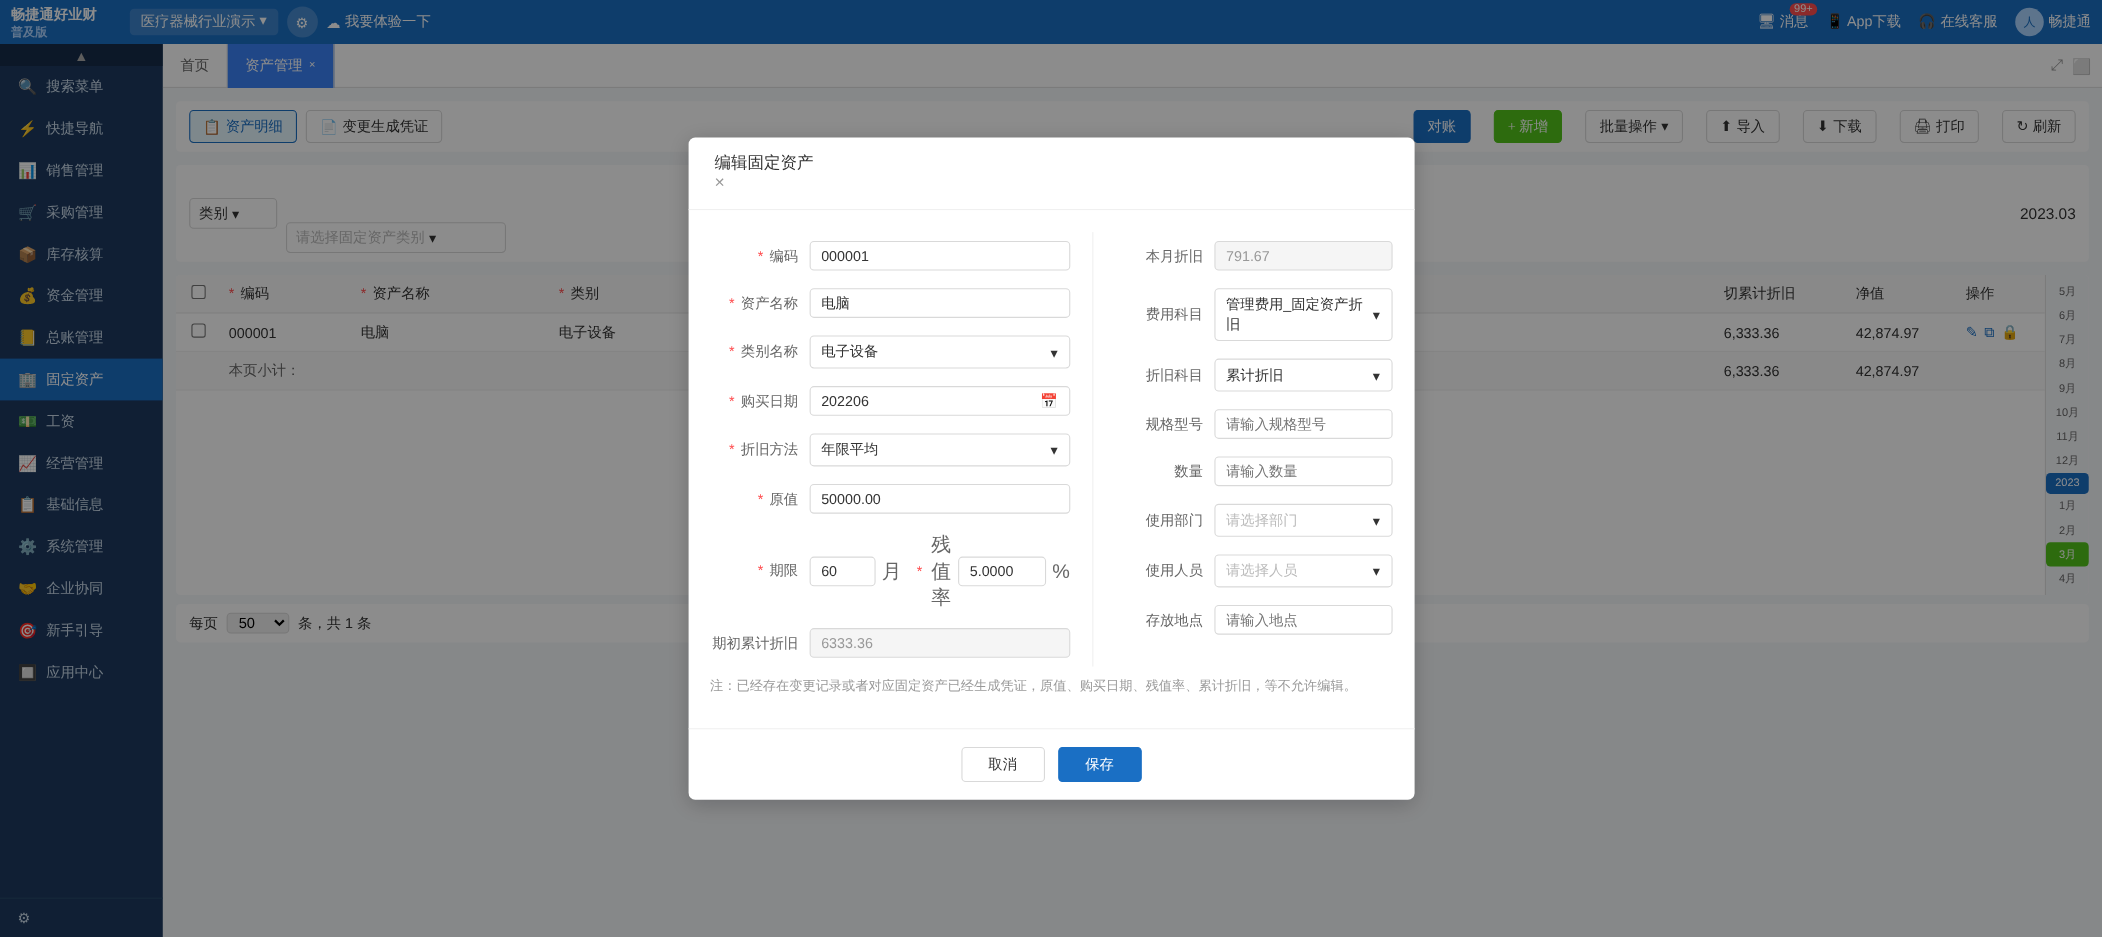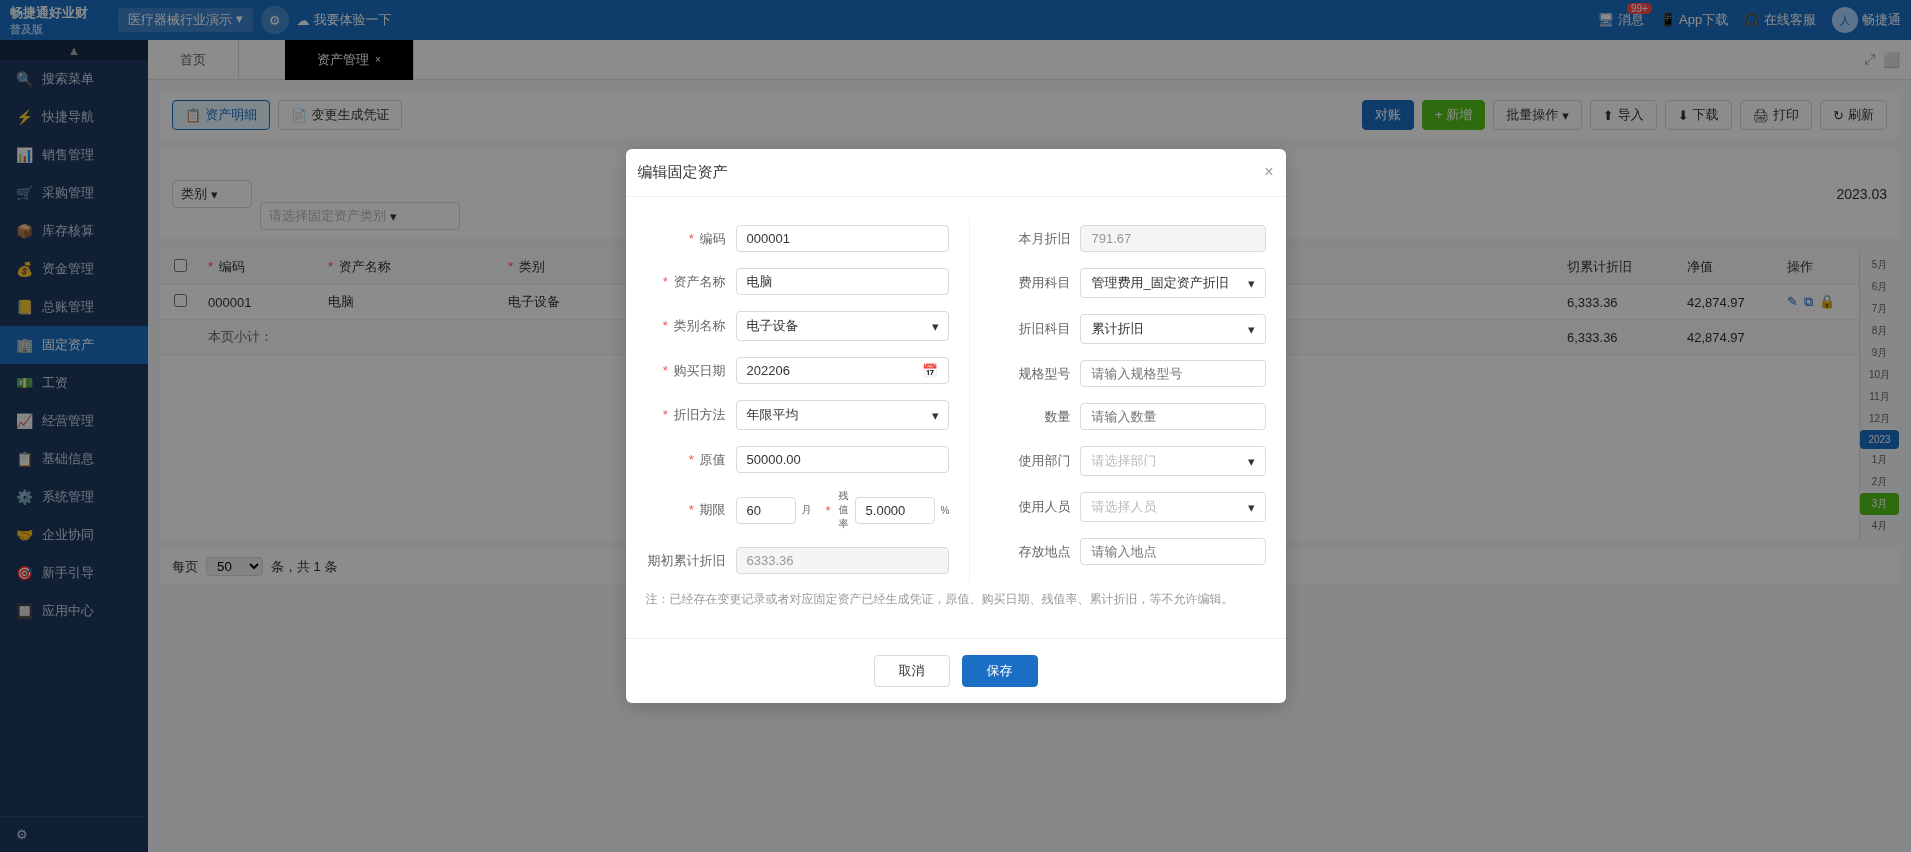--- a/index.html
+++ b/index.html
@@ -28,35 +28,35 @@
     
     .sidebar-scroll-up, .sidebar-scroll-down { height: 20px; display: flex; align-items: center; justify-content: center; cursor: pointer; color: #aaa; background: #162d4a; }
     .sidebar-item { display: flex; align-items: center; gap: 8px; padding: 10px 16px; cursor: pointer; color: #c8d8e8; font-size: 13px; transition: background 0.2s; }
     .sidebar-item.active { background: #1a6fc4; color: white; }
     .sidebar-item .icon { width: 18px; height: 18px; display: flex; align-items: center; justify-content: center; font-size: 14px; }
     .sidebar-bottom { margin-top: auto; border-top: 1px solid #2a4a6a; }
     .sidebar-bottom-item { display: flex; align-items: center; gap: 8px; padding: 10px 16px; cursor: pointer; color: #c8d8e8; font-size: 13px; }
     
     
     .tab-bar { display: flex; align-items: center; background: #fff; border-bottom: 1px solid #e0e0e0; padding: 0; height: 40px; flex-shrink: 0; }
-    .tab { display: flex; align-items: center; gap: 6px; padding: 0 32px; height: 40px; cursor: pointer; font-size: 13px; color: #666; border-right: 1px solid #e0e0e0; }
-    .tab.active { background: #000000; color: white; margin-left: 46px; }
+    .tab { display: flex; align-items: center; gap: 6px; padding: 0 16px; height: 40px; cursor: pointer; font-size: 13px; color: #666; border-right: 1px solid #e0e0e0; }
+    .tab.active { background: #3b82f6; color: white; }
     .tab .close-icon { font-size: 10px; cursor: pointer; }
     .tab-expand-btn { margin-left: auto; display: flex; align-items: center; padding: 0 10px; cursor: pointer; font-size: 14px; color: #999; gap: 8px; }
     
     
     .page-content { flex: 1; overflow: auto; background: #f5f7fa; padding: 12px; }
     
     
     .asset-toolbar { display: flex; align-items: center; gap: 8px; margin-bottom: 12px; background: white; padding: 8px 12px; border-radius: 4px; }
     .toolbar-btn { display: flex; align-items: center; gap: 4px; padding: 5px 12px; border: 1px solid #d9d9d9; border-radius: 4px; cursor: pointer; font-size: 13px; background: white; color: #333; }
     .toolbar-btn.primary { background: #1a6fc4; color: white; border-color: #1a6fc4; }
     .toolbar-btn.secondary { background: #52c41a; color: white; border-color: #52c41a; }
     .toolbar-btn.with-arrow { display: flex; align-items: center; }
-    .toolbar-right { margin-left: auto; display: flex; align-items: center; gap: 8px; }
+    .toolbar-right { margin-left: auto; display: flex; align-items: center; gap: 21px; font-family: Liberation Serif, serif; }
     
     
     .filter-bar { display: flex; align-items: center; gap: 8px; margin-bottom: 12px; background: white; padding: 8px 12px; border-radius: 4px; }
     .filter-select { display: flex; align-items: center; gap: 4px; border: 1px solid #d9d9d9; border-radius: 4px; padding: 4px 8px; cursor: pointer; font-size: 13px; min-width: 80px; }
     .filter-select-wide { min-width: 200px; margin-top: 44px; }
     .table-header { display: flex; align-items: center; background: #fafafa; border-bottom: 1px solid #e8e8e8; font-weight: 500; font-size: 13px; }
     .table-row { display: flex; align-items: center; border-bottom: 1px solid #f0f0f0; font-size: 13px; }
     .col-check { width: 40px; text-align: center; padding: 8px; }
     .col-code { width: 120px; padding: 8px; }
     .col-name { width: 180px; padding: 8px; }
@@ -68,35 +68,35 @@
     .month-item { padding: 4px 0; cursor: pointer; color: #666; text-align: center; width: 100%; }
     .month-item.current { background: #52c41a; color: white; border-radius: 4px; }
     .month-item.highlight { background: #1a6fc4; color: white; border-radius: 4px; }
     
     
     .pagination { display: flex; align-items: center; gap: 8px; padding: 8px 12px; background: white; margin-top: 8px; border-radius: 4px; font-size: 13px; }
     
     
     .modal-overlay { position: fixed; top: 0; left: 0; right: 0; bottom: 0; background: rgba(0,0,0,0.45); z-index: 1000; display: flex; align-items: center; justify-content: center; }
     .modal { background: white; border-radius: 6px; width: 660px; box-shadow: 0 4px 20px rgba(0,0,0,0.2); }
-    .modal-header { display: flex; align-items: flex-start; justify-content: space-between; padding: 14px 12px; border-bottom: 1px solid #f0f0f0; }
+    .modal-header { display: flex; align-items: flex-start; justify-content: space-between; padding: 14px 24px; border-bottom: 1px solid #f0f0f0; flex-direction: column; }
     .modal-title { font-size: 15px; font-weight: 500; }
     .modal-close { cursor: pointer; color: #999; font-size: 16px; }
     .modal-body { padding: 20px; }
     .modal-footer { display: flex; align-items: center; justify-content: center; gap: 12px; padding: 16px 20px; border-top: 1px solid #f0f0f0; }
     .form-row { display: flex; align-items: center; padding: 8px 0; }
     .form-label { width: 90px; text-align: right; padding-right: 10px; color: #666; font-size: 13px; white-space: nowrap; }
     .form-control { flex: 1; }
     .form-input { width: 100%; border: 1px solid #d9d9d9; border-radius: 4px; padding: 5px 10px; font-size: 13px; color: #333; outline: none; }
     .form-input-readonly { background: #f5f5f5; color: #999; }
     .form-select { width: 100%; border: 1px solid #d9d9d9; border-radius: 4px; padding: 5px 10px; font-size: 13px; color: #333; display: flex; align-items: center; justify-content: space-between; cursor: pointer; }
     .form-row-inline { display: flex; align-items: center; gap: 6px; }
     .form-input-sm { width: 60px; }
     .form-input-sm2 { width: 80px; }
-    .unit-text { color: #666; font-size: 10px; }
+    .unit-text { color: #666; font-size: 18px; }
     .note-text { font-size: 12px; color: #999; padding: 8px 0; line-height: 1.6; }
     
     
     .btn { padding: 6px 24px; border-radius: 4px; border: 1px solid; cursor: pointer; font-size: 13px; }
     .btn-default { background: white; border-color: #d9d9d9; color: #333; }
     .btn-primary { background: #1a6fc4; border-color: #1a6fc4; color: white; }
     
     
     .form-col-left { padding-right: 20px; border-right: 1px solid #f0f0f0; }
     .form-col-right { padding-left: 20px; }

